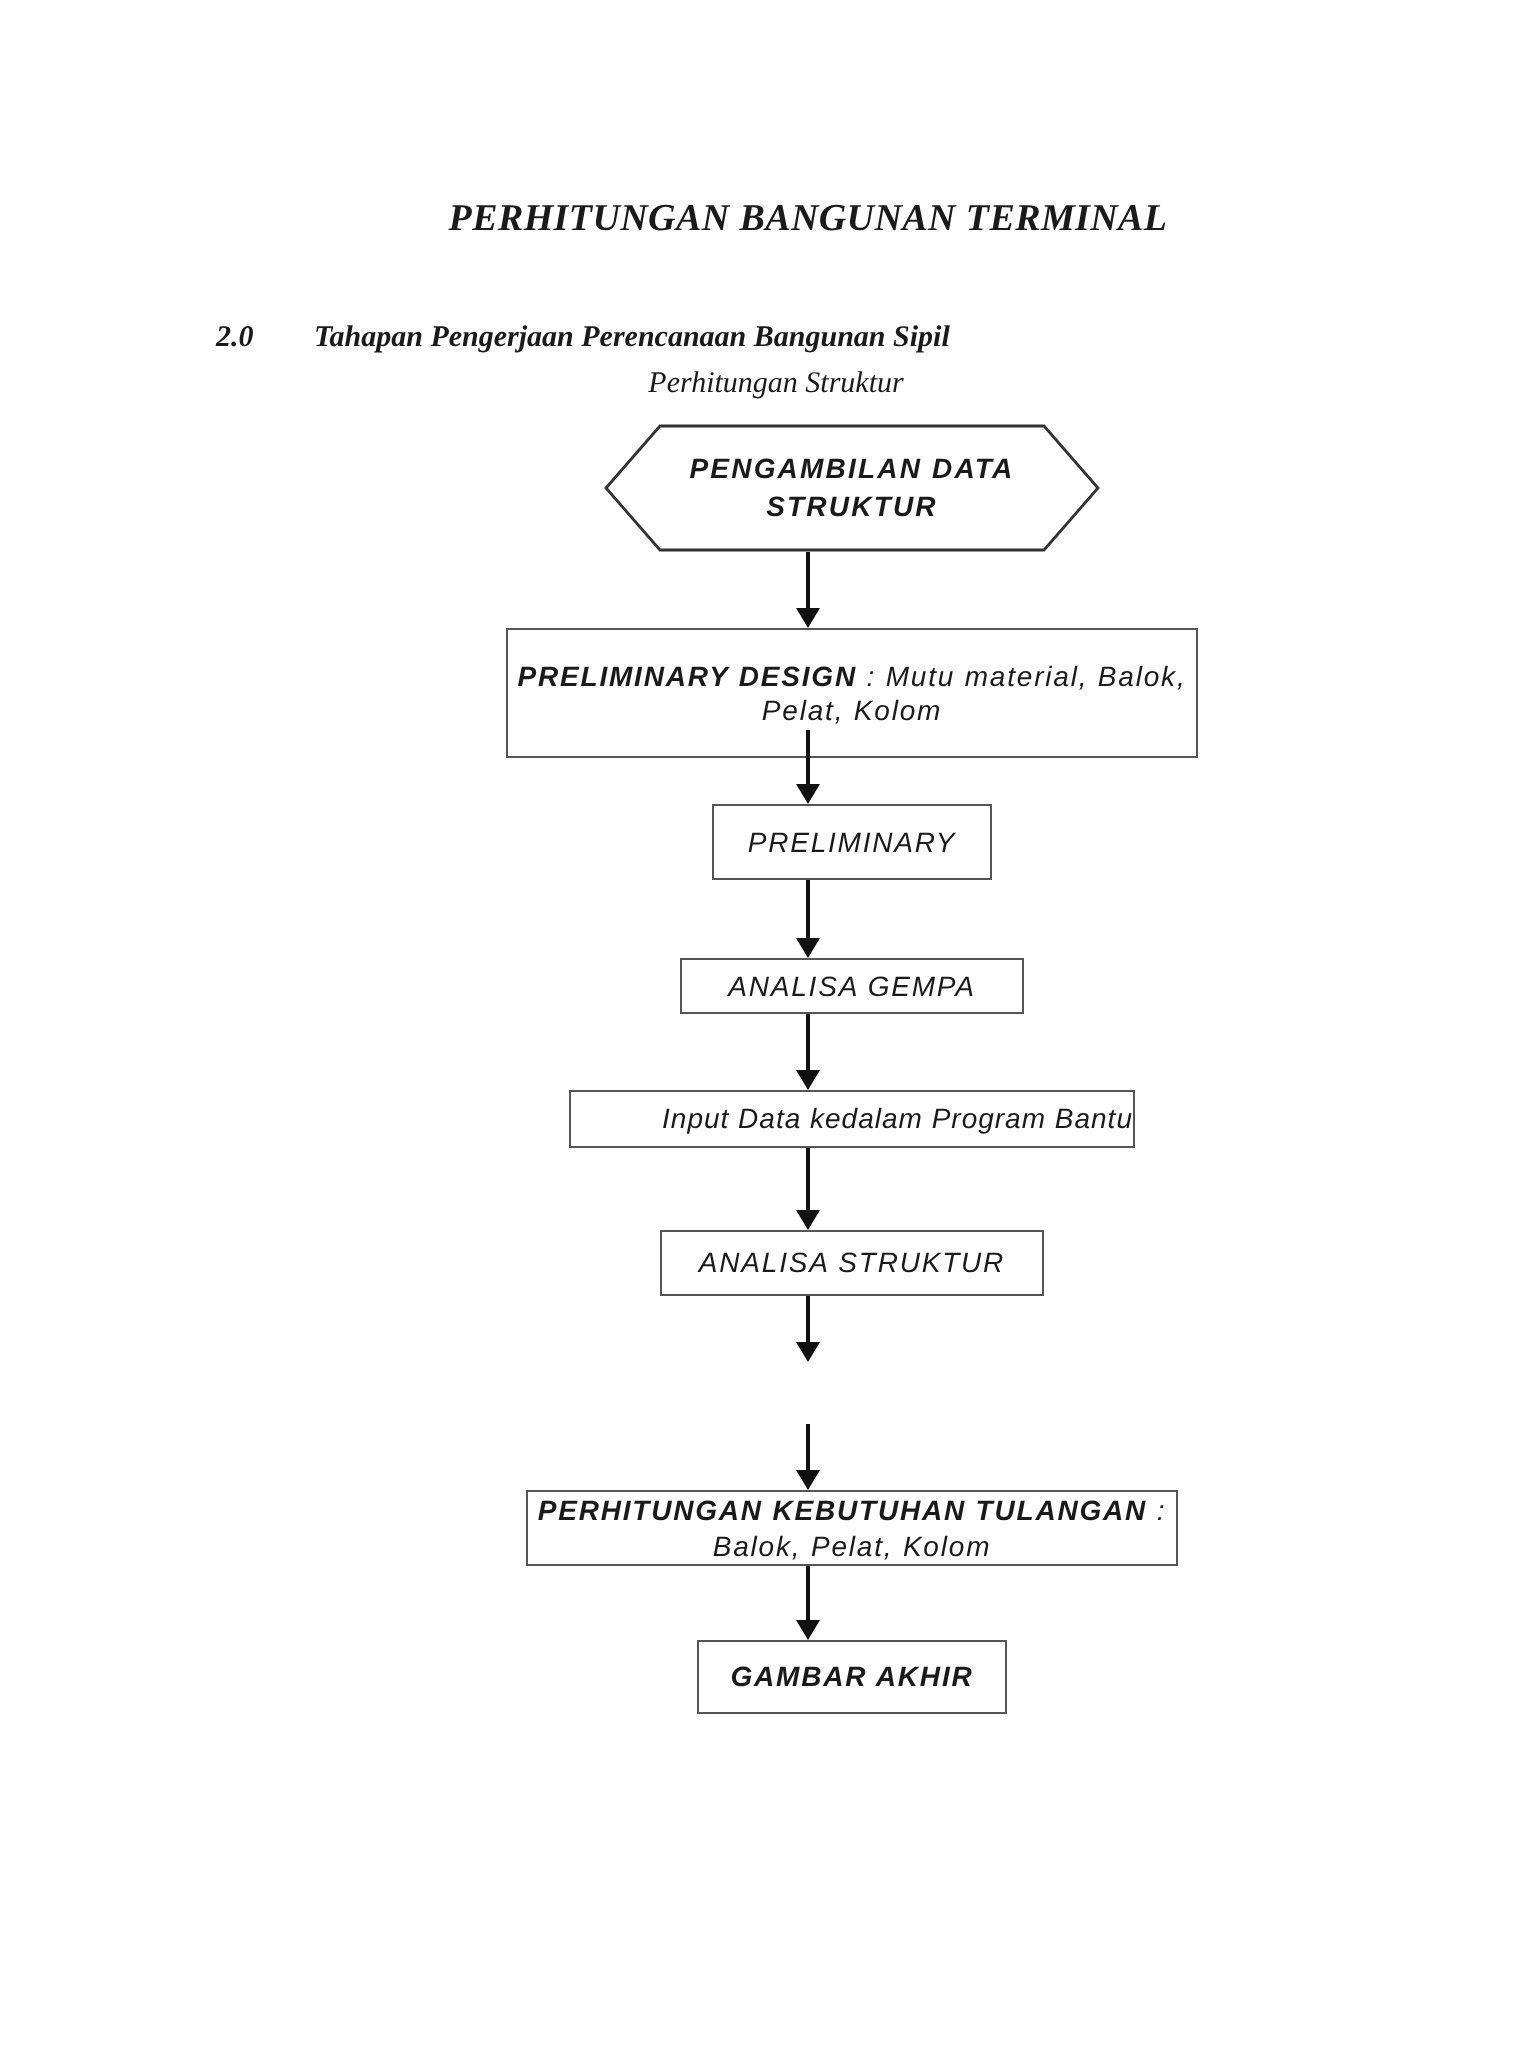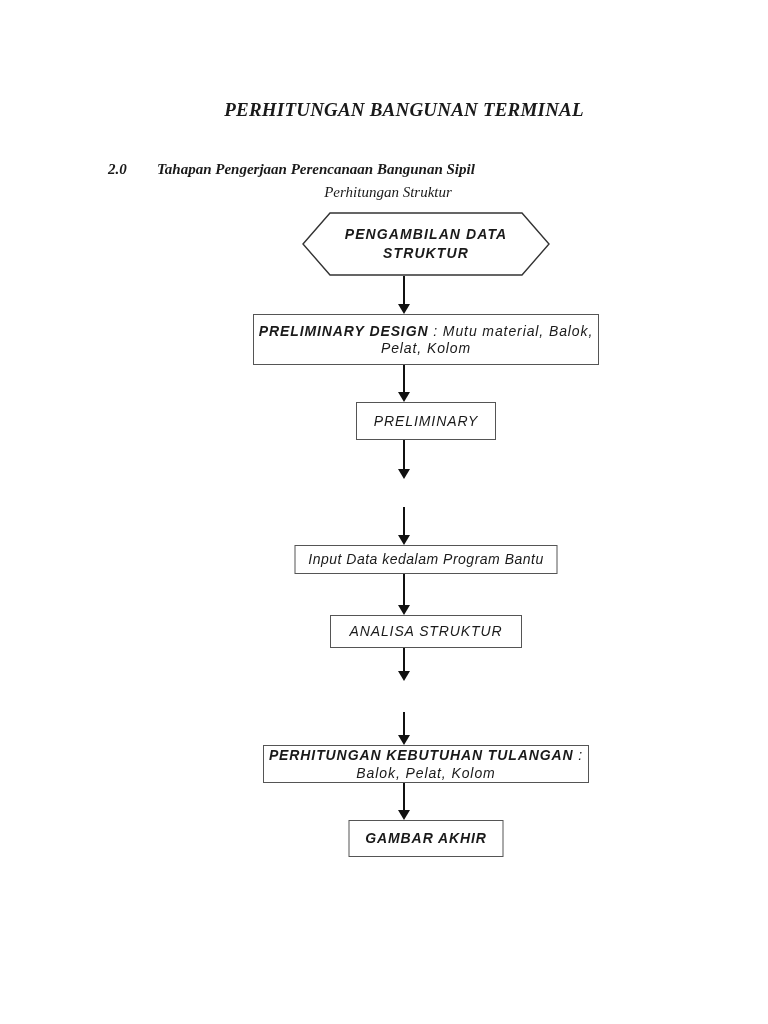--- a/index.html
+++ b/index.html
@@ -58,27 +58,27 @@
     background:var(--arrow);
   }
   .arrow::after{
     content:"";position:absolute;left:50%;bottom:0;margin-left:-6px;width:0;height:0;
     border-left:6px solid transparent;border-right:6px solid transparent;border-top:10px solid var(--arrow);
   }
 
   
   #n-start   {top:212px;width:248px;height:64px;}
   #a1        {top:276px;height:38px;}
-  #n-prelim  {top:314px;width:346px;height:51px;}
+  #n-prelim  {top:314px;width:346px;height:65px;}
   #a2        {top:365px;height:37px;}
   #n-pembebanan{top:402px;width:140px;height:38px;}
   #a3        {top:440px;height:39px;}
   #n-gempa   {top:479px;width:172px;height:28px;}
   #a4        {top:507px;height:38px;}
-  #n-input   {top:545px;width:263px;height:29px;letter-spacing:0.5px;}
+  #n-input   {top:545px;width:283px;height:29px;letter-spacing:0.5px;align-items:flex-end;}
   #a5        {top:574px;height:41px;}
   #n-struktur{top:615px;width:192px;height:33px;}
   #a6        {top:648px;height:33px;}
   #n-output  {top:681px;width:195px;height:31px;}
   #a7        {top:712px;height:33px;}
   #n-tulangan{top:745px;width:326px;height:38px;line-height:18px;}
   #a8        {top:783px;height:37px;}
   #n-gambar  {top:820px;width:155px;height:37px;font-weight:bold;}
 </style>
 </head>
@@ -112,20 +112,23 @@
   </div>
 
   <div class="arrow" id="a2"></div>
 
   <div class="node box" id="n-pembebanan">
     <span>PRELIMINARY</span>
   </div>
 
   <div class="arrow" id="a3"></div>
 
+  <div class="node box" id="n-gempa">
+    <span>ANALISA GEMPA</span>
+  </div>
 
   <div class="arrow" id="a4"></div>
 
   <div class="node box" id="n-input">
     <span>Input Data kedalam Program Bantu</span>
   </div>
 
   <div class="arrow" id="a5"></div>
 
   <div class="node box" id="n-struktur">

